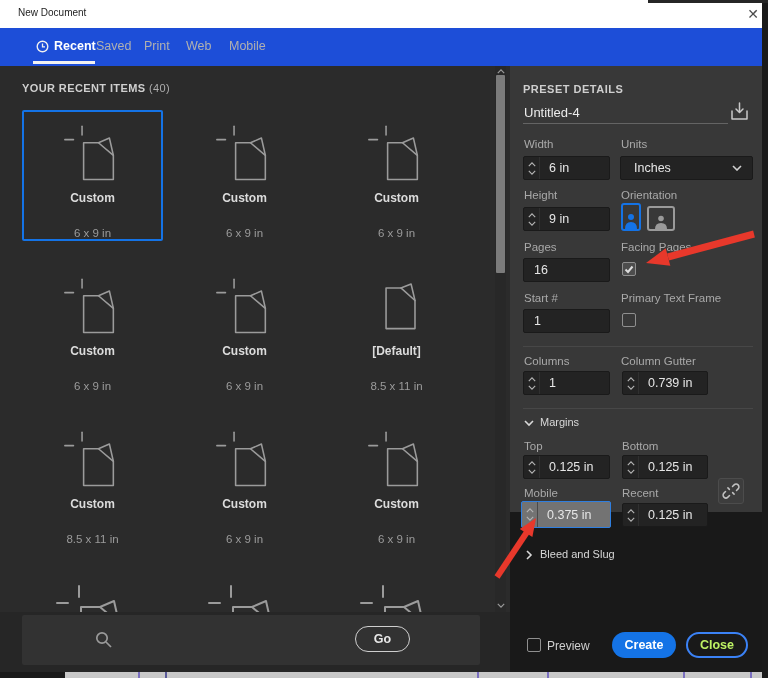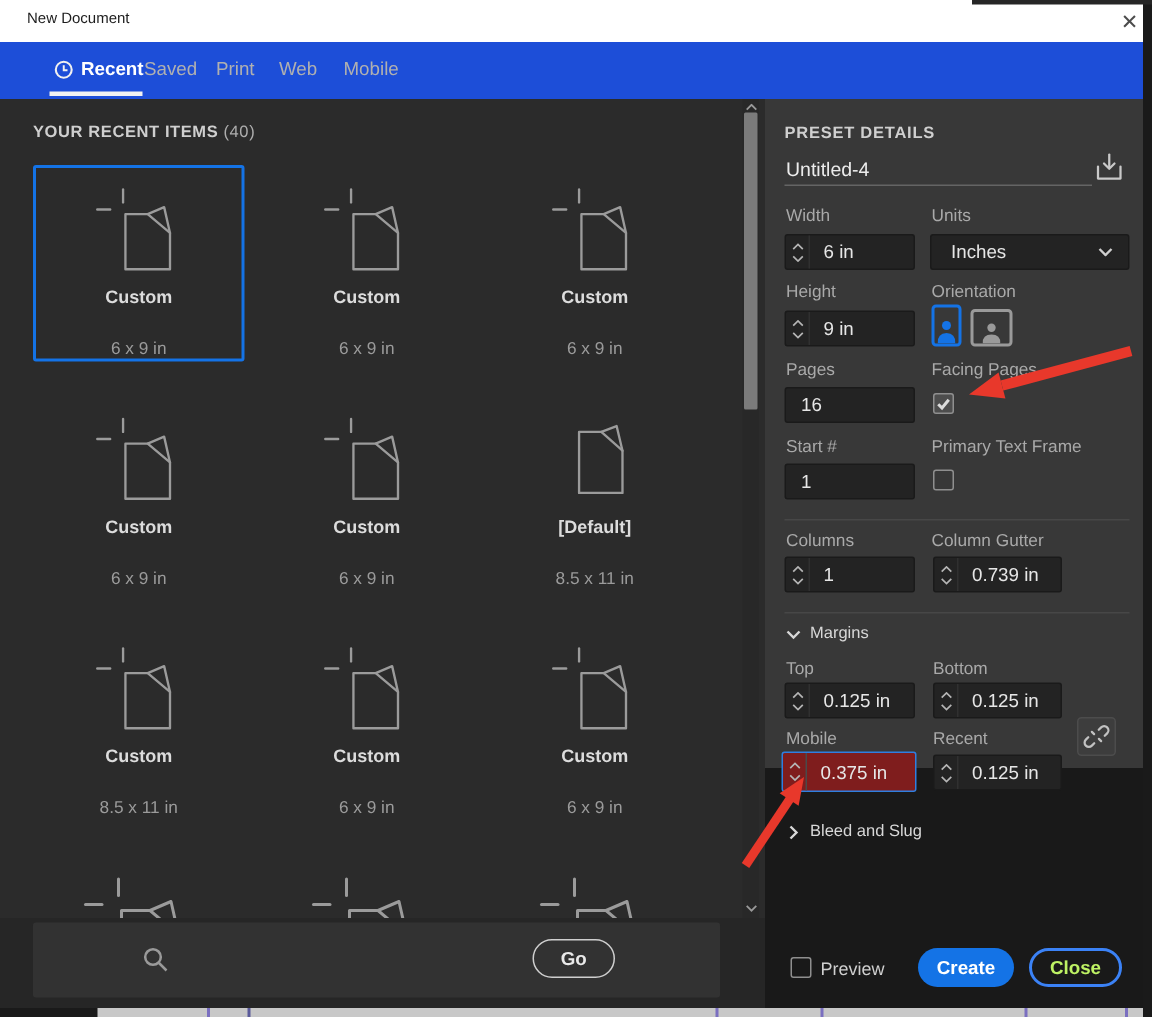--- a/index.html
+++ b/index.html
@@ -57,21 +57,21 @@
   #save-icon { left:219px; top:35px; width:21px; height:21px; }
 
   .field { position:absolute; height:24px; background:#232323; border:1px solid #1a1a1a; border-radius:2px;
     display:flex; align-items:center; color:#e6e6e6; font-size:12.5px; }
   .field .val { padding-left:10px; }
   .spin { width:16px; height:100%; border-right:1px solid #303030; display:flex; flex-direction:column;
     align-items:center; justify-content:center; gap:3px; flex:0 0 16px; }
   .spin svg { width:8px; height:5px; stroke:#b5b5b5; fill:none; stroke-width:1.4; }
   .field .val.afterspin { padding-left:9px; }
   .dd-chev { margin-left:auto; margin-right:10px; width:10px; height:6px; stroke:#cfcfcf; fill:none; stroke-width:1.6; }
-  .field.focused { border:1.5px solid #2f7fe0; background:#7f1d1d;text-align:right; }
+  .field.focused { border:1.5px solid #2f7fe0; background:#737373;text-align:right; }
 
   .cb { position:absolute; width:14px; height:14px; border:1px solid #8f8f8f; border-radius:2px;
     background:transparent; display:flex; align-items:center; justify-content:center; }
   .cb.checked { background:#4d4d4d; }
   .cb svg { width:10px; height:10px; stroke:#dcdcdc; fill:none; stroke-width:2; }
 
   .divider { position:absolute; left:13px; width:230px; height:1px; background:#474747; }
   .sec-hdr { position:absolute; font-size:11px; color:#d8d8d8; display:flex; align-items:flex-end; gap:6px; }
   .sec-hdr svg { width:10px; height:10px; stroke:#d8d8d8; fill:none; stroke-width:1.6; }
 

